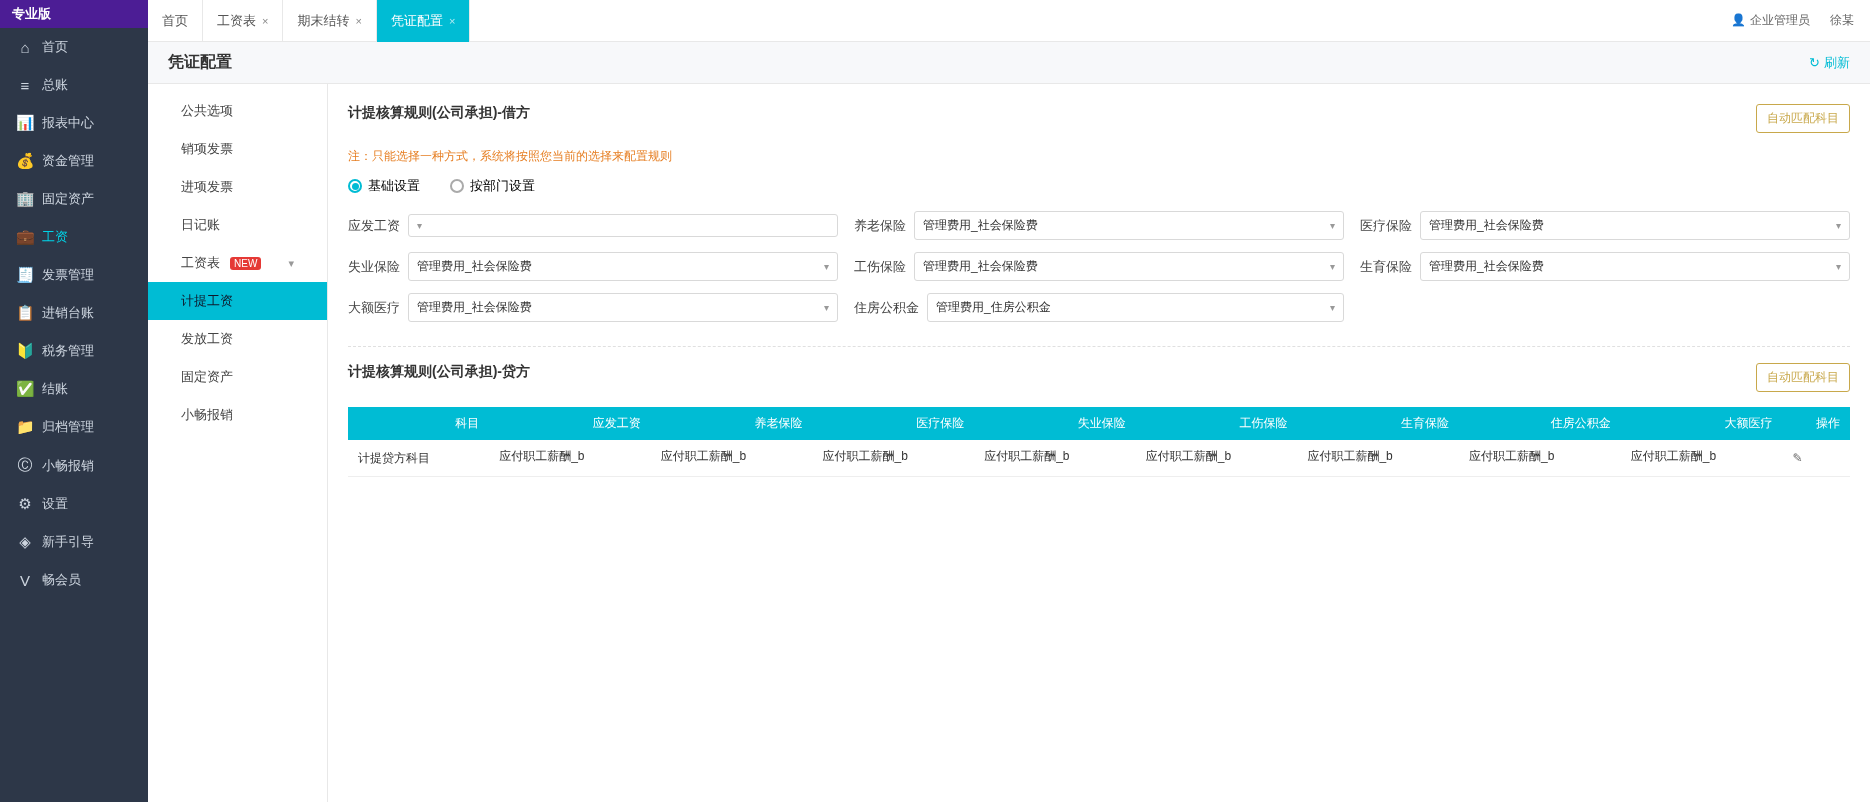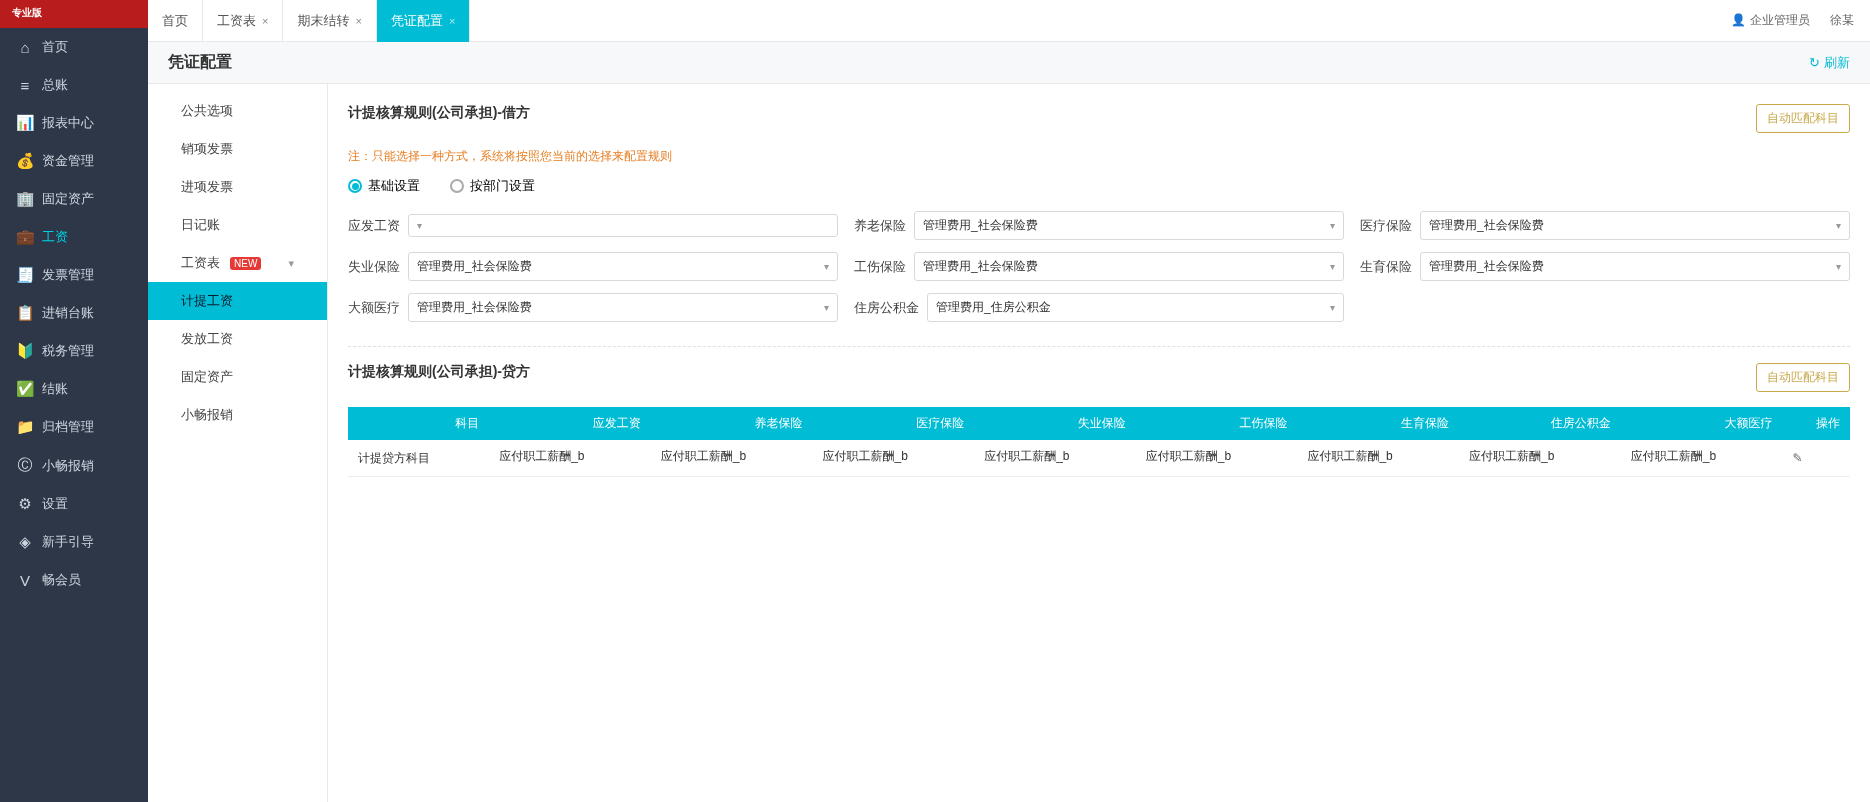--- a/index.html
+++ b/index.html
@@ -9,28 +9,28 @@
     .sidebar {
       width: 148px;
       background: #2d3748;
       color: #cdd5df;
       display: flex;
       flex-direction: column;
       flex-shrink: 0;
       height: 100%;
     }
     .sidebar-header {
-      background: #b91c1c;
+      background: #4c1d95;
       color: white;
       padding: 8px 12px;
-      font-size: 10px;
+      font-size: 13px;
       font-weight: bold;
       height: 28px;
       display: flex;
-      align-items: flex-end;
+      align-items: center;
     }
     .sidebar-item {
       display: flex;
       align-items: center;
       padding: 10px 16px;
       cursor: pointer;
       color: #cdd5df;
       font-size: 13px;
       gap: 8px;
     }

